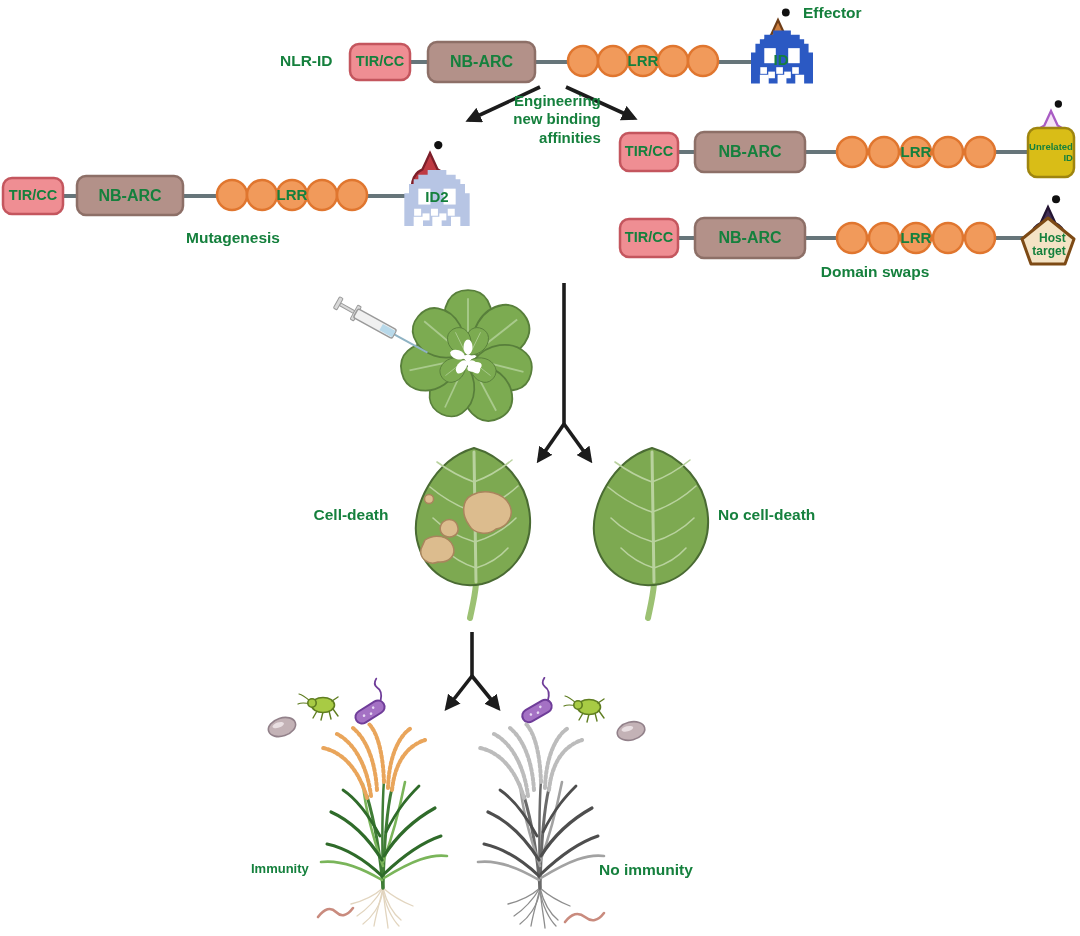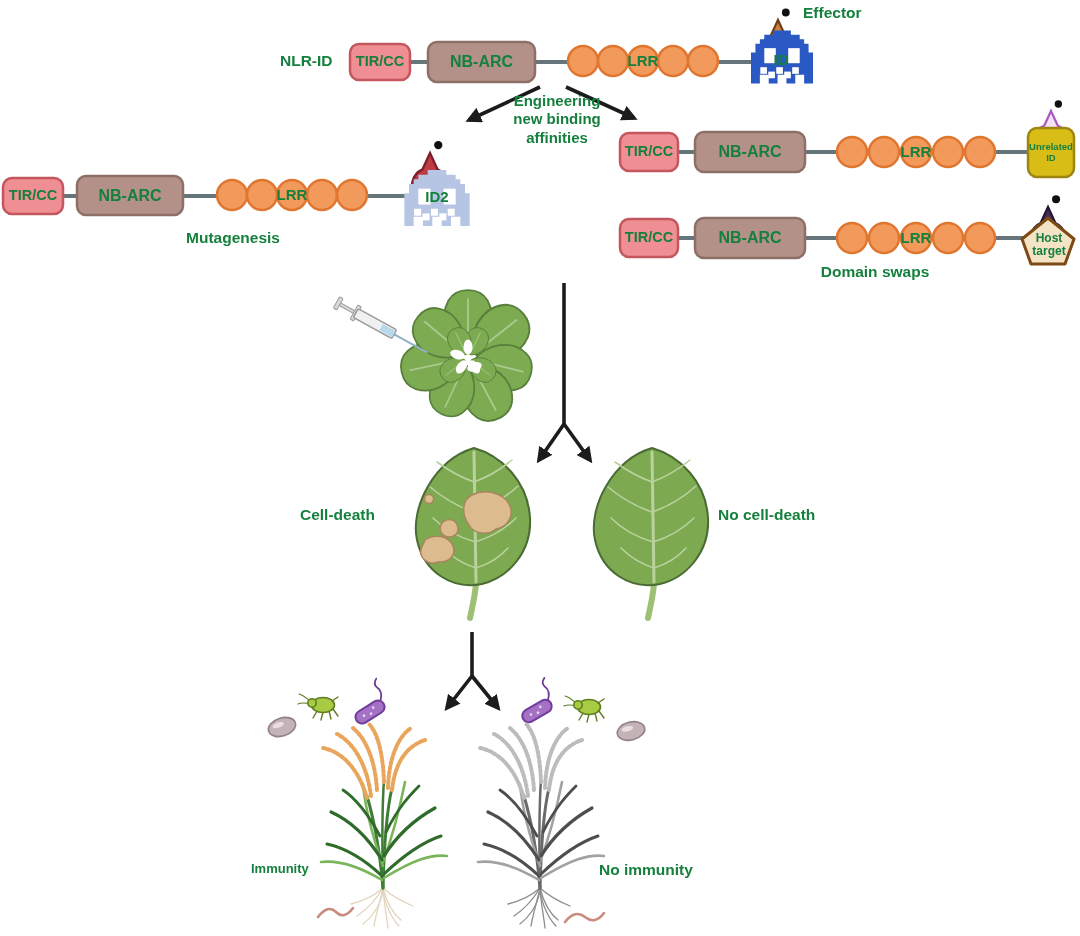--- a/index.html
+++ b/index.html
@@ -1,21 +1,21 @@
 <!DOCTYPE html>
 <html><head>
 <meta charset="utf-8">
 <style>
   html,body{margin:0;padding:0;background:#fff;}
   #stage{position:relative;width:1080px;height:936px;background:#fff;overflow:hidden;
          font-family:"Liberation Sans",sans-serif;}
   #art{position:absolute;left:0;top:0;z-index:0;}
   .label{position:absolute;z-index:2;font-weight:bold;color:#15803d;
          white-space:pre-line;line-height:1.22;pointer-events:none;}
-  .center{display:flex;align-items:center;justify-content:center;text-align:center;}
+  .center{display:flex;align-items:center;justify-content:center;text-align:right;}
   .pan{stroke:var(--p);stroke-width:4;fill:none;stroke-dasharray:2.6 2.2;stroke-linecap:round;}
   .culm{stroke:var(--c);fill:none;stroke-linecap:round;}
   .la{stroke:var(--la);fill:none;stroke-linecap:round;}
   .lb{stroke:var(--lb);fill:none;stroke-linecap:round;}
   .rt{stroke:var(--r);fill:none;stroke-width:1.3;stroke-linecap:round;}
   .rice-immune{--c:#3F7D35;--la:#2F6B2A;--lb:#7AB55A;--p:#E9A55B;--r:#E2D5BF;}
   .rice-none{--c:#6A6A6A;--la:#4E4E4E;--lb:#A2A2A2;--p:#BCBCBC;--r:#8D8D8D;}
   .vein{stroke:#B9D29E;fill:none;stroke-linecap:round;}
 </style>
 </head>
@@ -261,19 +261,19 @@
 <div class="label center" style="left:1026px;top:130px;width:50px;height:46px;font-size:9.5px;line-height:1.15;">Unrelated
 ID</div>
 
 <div class="label center" style="left:620px;top:219px;width:58px;height:38px;font-size:14.5px;">TIR/CC</div>
 <div class="label center" style="left:695px;top:218px;width:110px;height:40px;font-size:16px;">NB-ARC</div>
 <div class="label center" style="left:886px;top:223px;width:60px;height:30px;font-size:15px;">LRR</div>
 <div class="label center" style="left:1022px;top:226px;width:54px;height:38px;font-size:12px;line-height:1.1;">Host
 target</div>
 <div class="label center" style="left:800px;top:263px;width:150px;font-size:15.5px;">Domain swaps</div>
 
-<div class="label" style="left:300px;top:506px;width:102px;text-align:left;font-size:15.5px;">Cell-death</div>
+<div class="label" style="left:300px;top:506px;width:102px;text-align:center;font-size:15.5px;">Cell-death</div>
 <div class="label" style="left:718px;top:506px;font-size:15.5px;">No cell-death</div>
 
 <div class="label" style="left:251px;top:861px;font-size:13px;">Immunity</div>
 <div class="label" style="left:599px;top:861px;font-size:15.5px;">No immunity</div>
 
 </div>
 
 </body></html>

